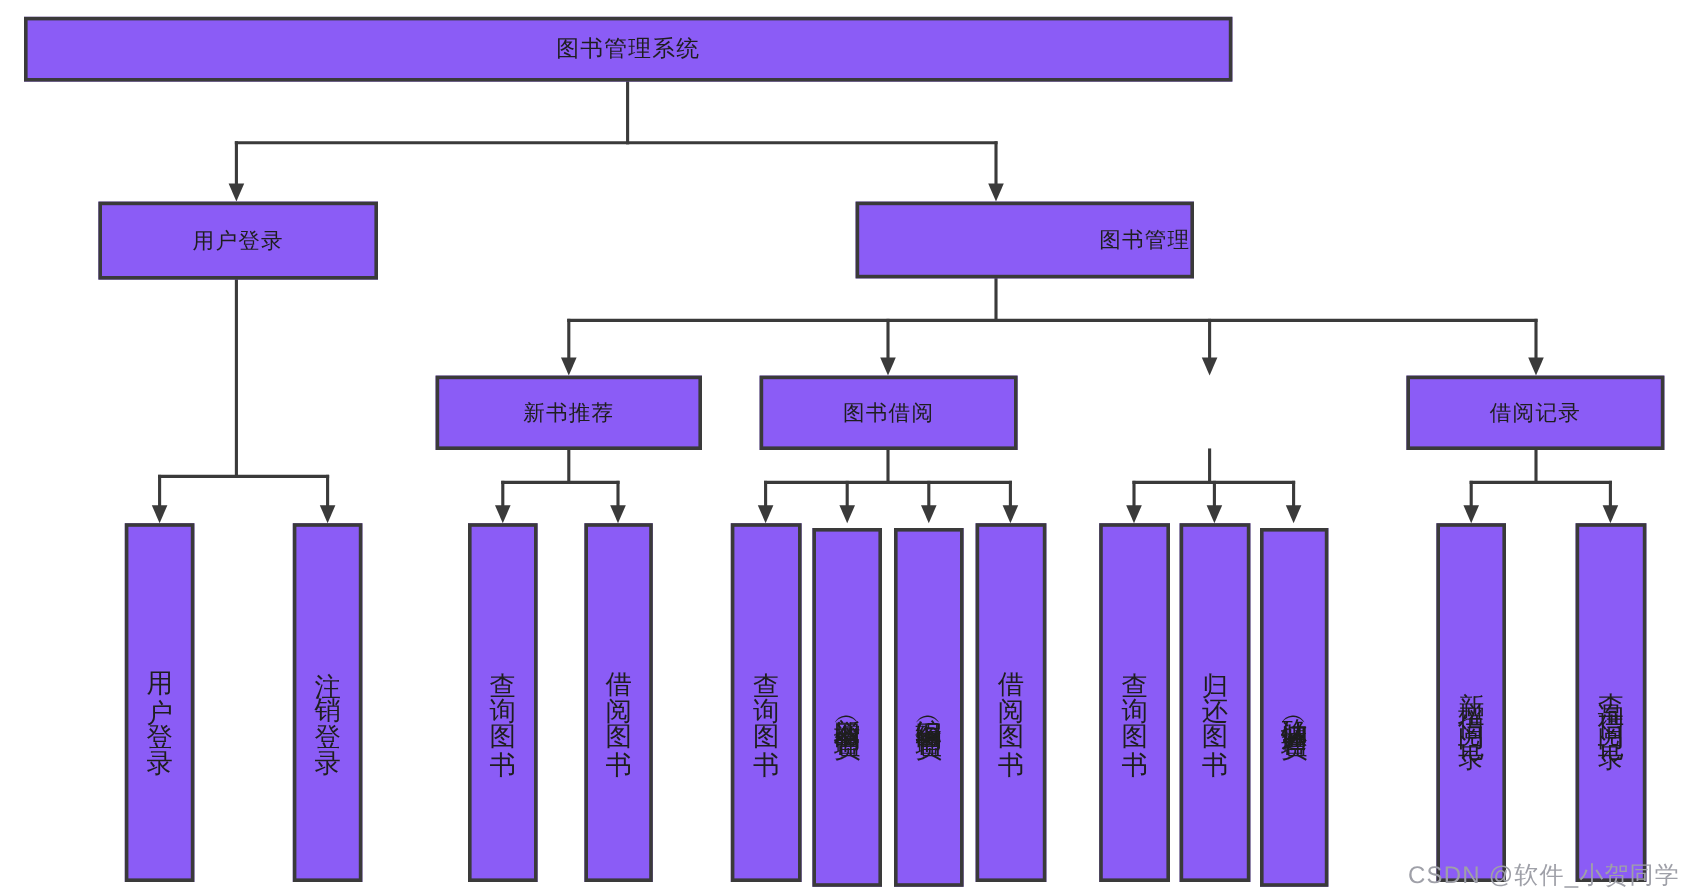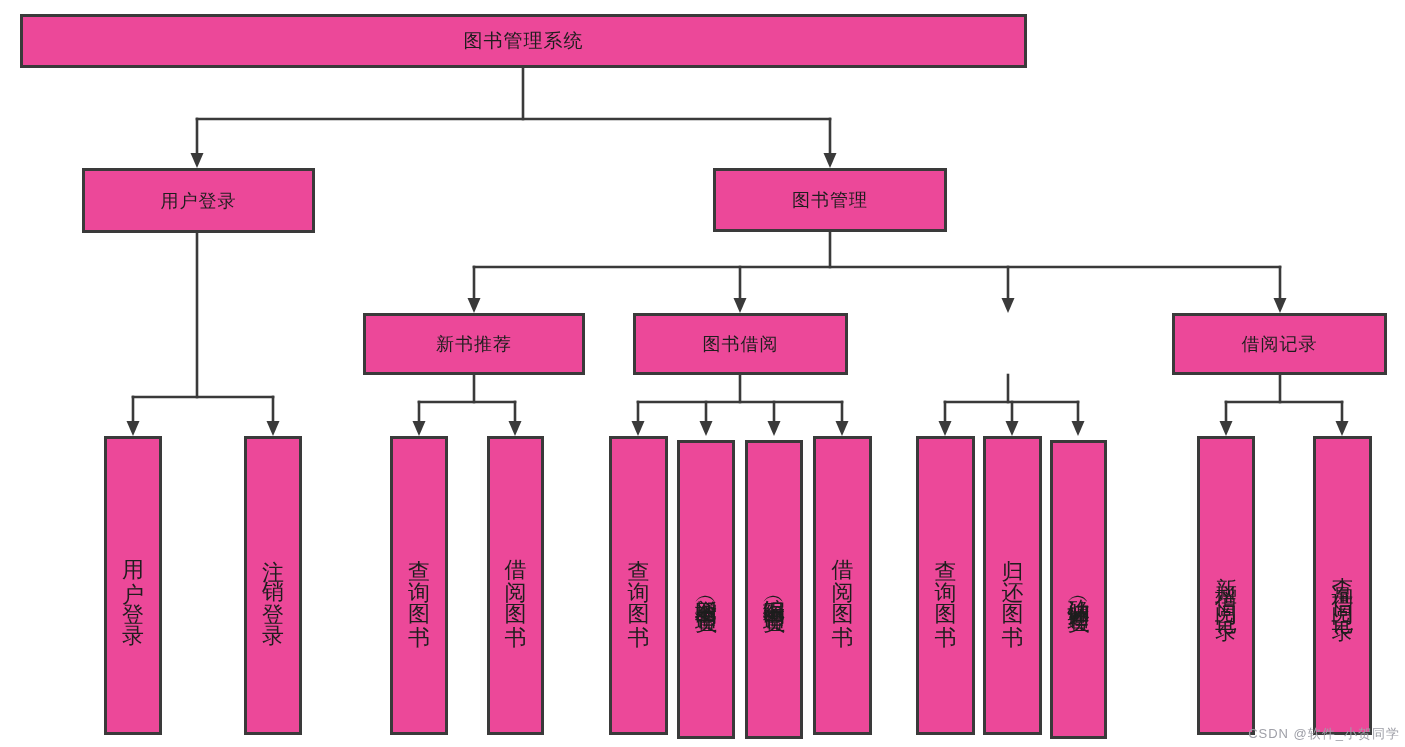--- a/index.html
+++ b/index.html
@@ -14,21 +14,21 @@
   .svg-layer {
     position: absolute;
     left: 0; top: 0;
     width: 1405px; height: 747px;
     pointer-events: none;
   }
   .node {
     position: absolute;
     box-sizing: border-box;
     border: 3px solid #3a3a3a;
-    background: #ec4899;
+    background: #8b5cf6;
     display: flex;
     align-items: center;
     justify-content: center;
     color: #1e1e1e;
   }
   .h-node { font-size: 18px; letter-spacing: 1px; }
   .root-node { font-size: 19px; }
   .leaf {
     writing-mode: vertical-rl;
     text-orientation: upright;
@@ -36,21 +36,21 @@
     line-height: 1;
   }
   .ls-wide  { letter-spacing: 22px; }
   .ls-mid   { letter-spacing: 9px;  }
   .ls-tight { letter-spacing: 2px;  }
   .watermark {
     position: absolute;
     right: 5px;
     bottom: 4px;
     color: #9fa0a8;
-    font-size: 13px;
+    font-size: 20px;
     letter-spacing: 1px;
     z-index: 5;
     white-space: nowrap;
   }
 </style>
 </head>
 <body>
 
 <div class="canvas">
 
@@ -118,21 +118,21 @@
     </g>
   </svg>
 
   <div class="node h-node root-node" style="left:20px; top:14px; width:1007px; height:54px;">
     <span>图书管理系统</span>
   </div>
 
   <div class="node h-node" style="left:82px; top:168px; width:233px; height:65px;">
     <span>用户登录</span>
   </div>
-  <div class="node h-node" style="left:713px; top:168px; width:234px; height:64px;">
+  <div class="node h-node" style="left:713px; top:168px; width:282px; height:64px;justify-content:flex-end;">
     <span>图书管理</span>
   </div>
 
   <div class="node h-node" style="left:633px; top:313px; width:215px; height:62px;">
     <span>图书借阅</span>
   </div>
   <div class="node h-node" style="left:363px; top:313px; width:222px; height:62px;">
     <span>新书推荐</span>
   </div>
   <div class="node h-node" style="left:1172px; top:313px; width:215px; height:62px;">

